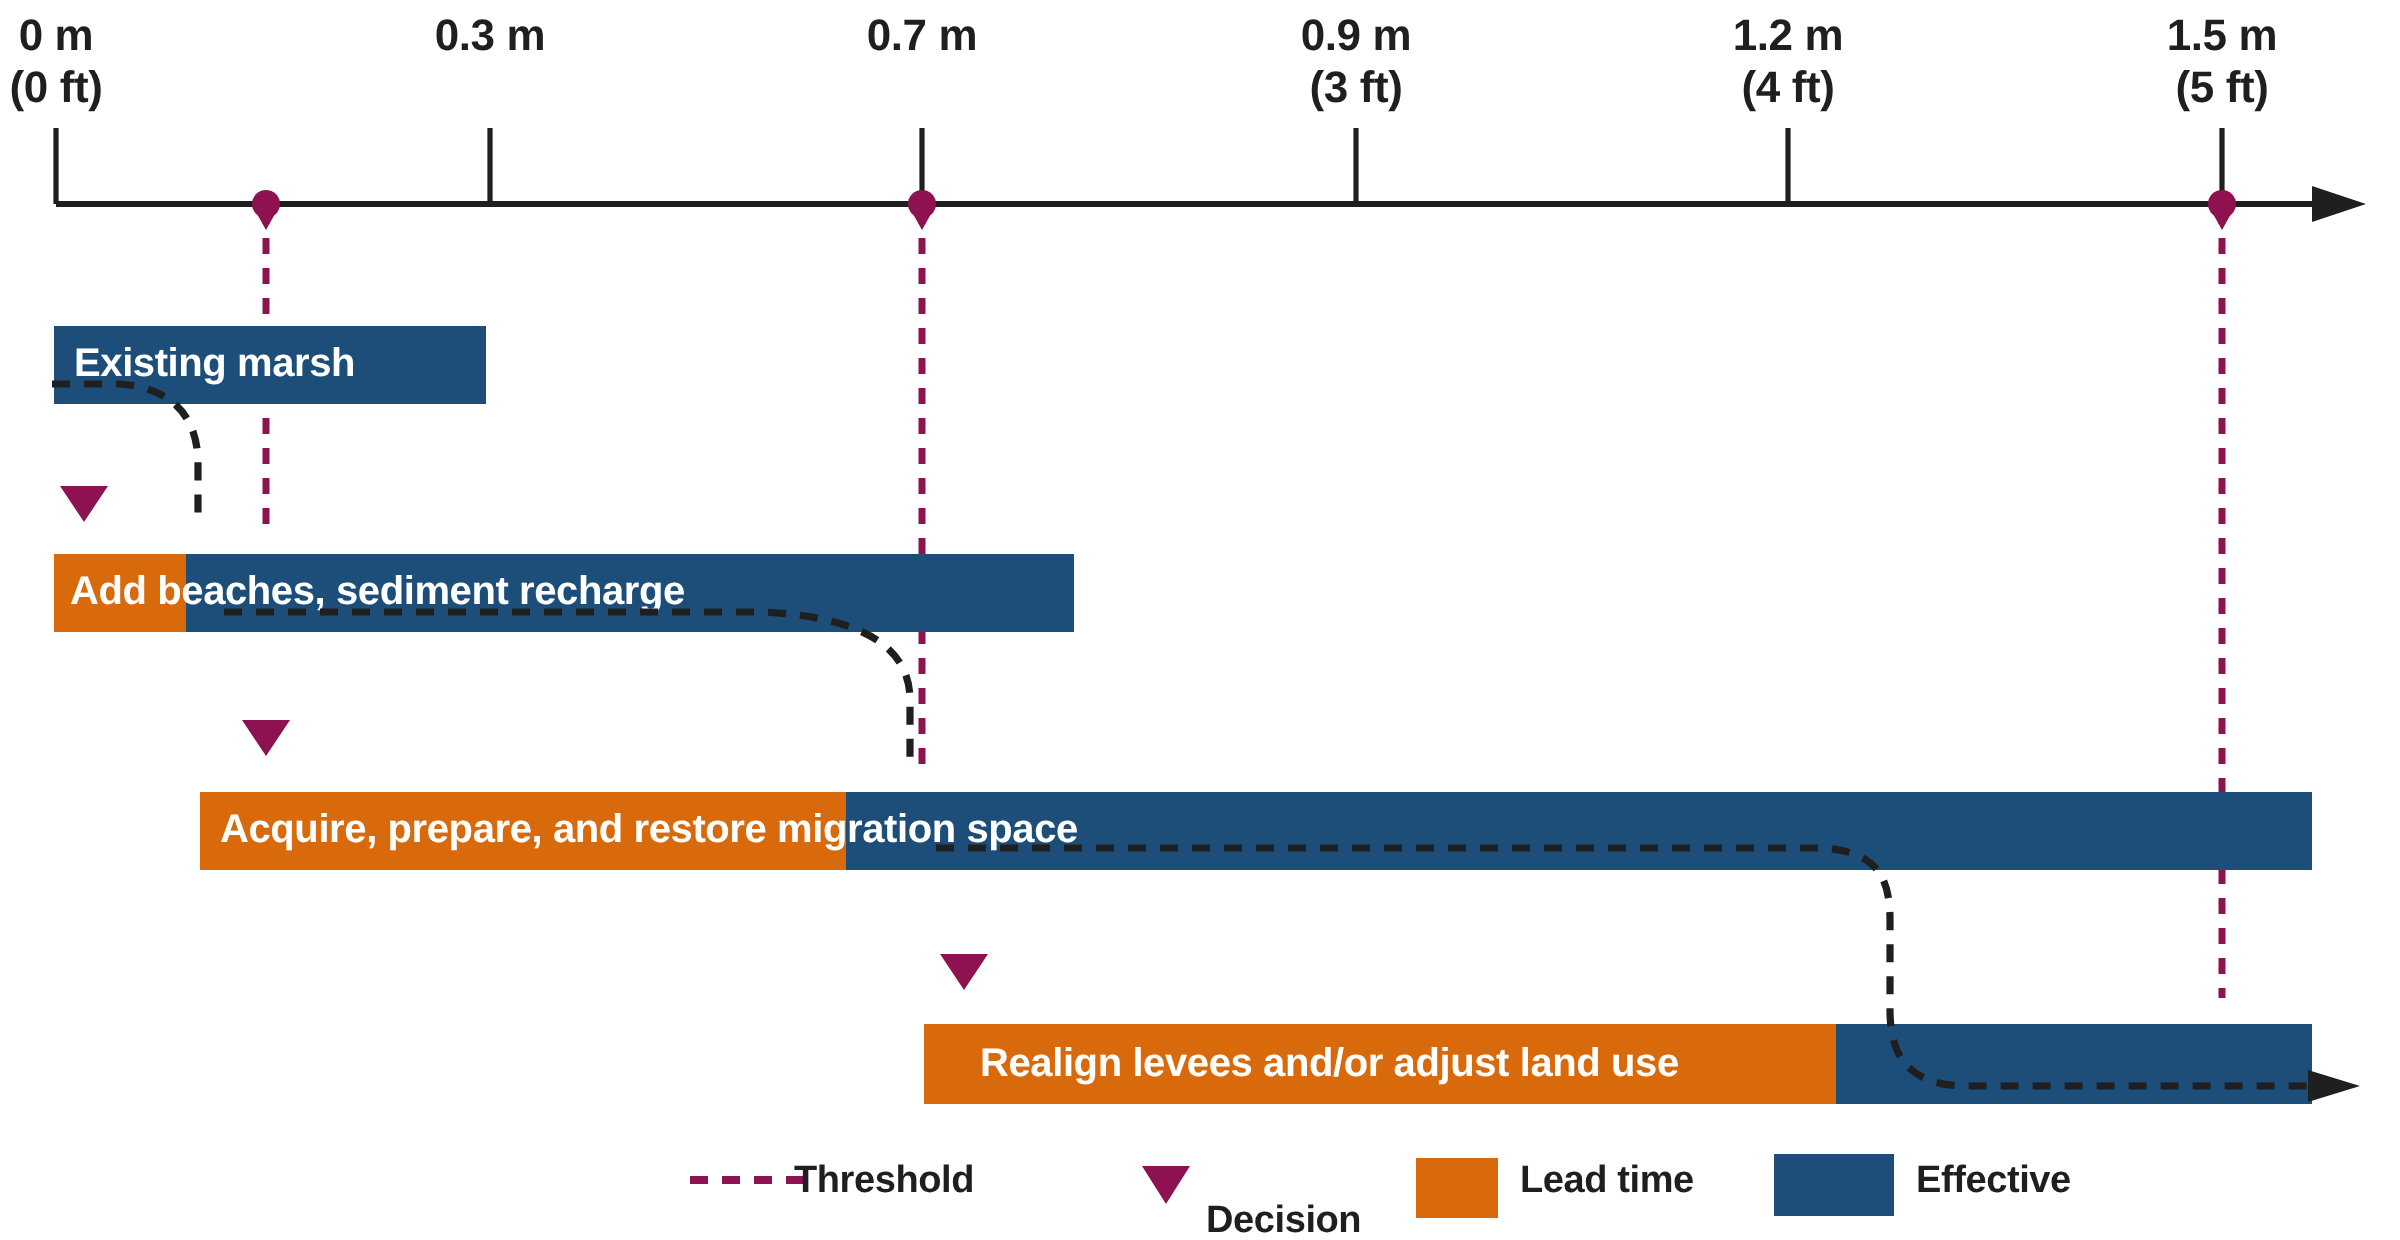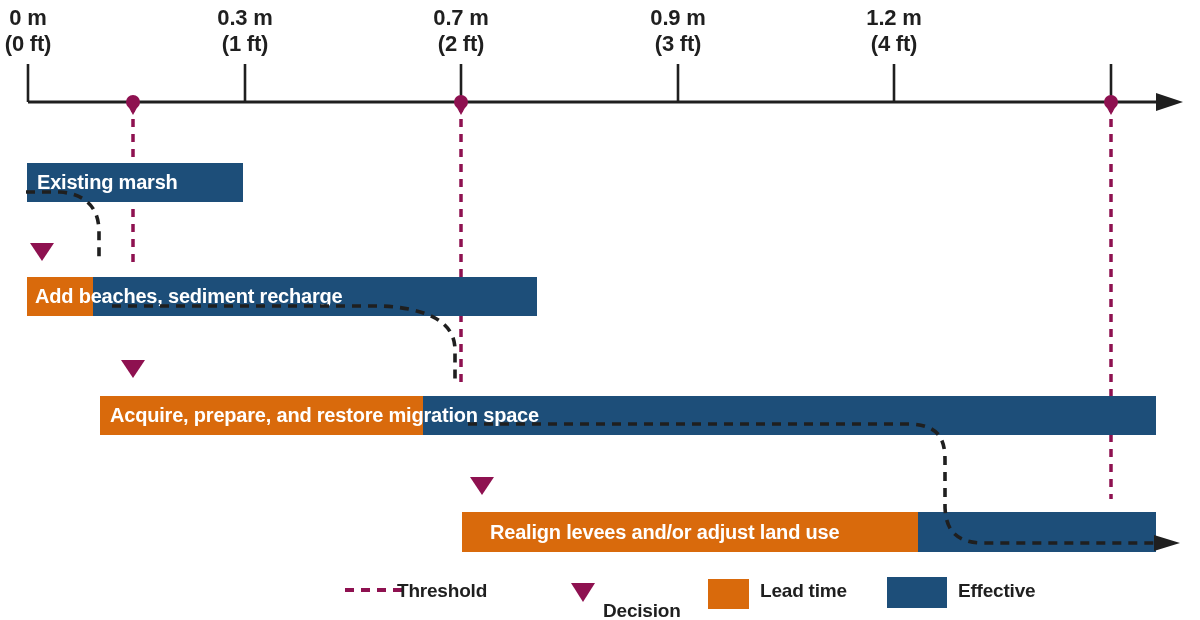--- a/index.html
+++ b/index.html
@@ -133,33 +133,35 @@
     <polygon class="maroon-fill" points="470,477 494,477 482,495"></polygon>
   </svg>
 
   <div class="labels">
     <div class="tick-label" style="left:-32px">
       <div>0 m</div>
       <div>(0 ft)</div>
     </div>
     <div class="tick-label" style="left:185px">
       <div>0.3 m</div>
-      <div>(1 ft)</div>
     </div>
     <div class="tick-label" style="left:401px">
       <div>0.7 m</div>
-      <div>(2 ft)</div>
     </div>
     <div class="tick-label" style="left:618px">
       <div>0.9 m</div>
       <div>(3 ft)</div>
     </div>
     <div class="tick-label" style="left:834px">
       <div>1.2 m</div>
       <div>(4 ft)</div>
+    </div>
+    <div class="tick-label" style="left:1051px">
+      <div>1.5 m</div>
+      <div>(5 ft)</div>
     </div>
   </div>
 
   <div class="legend">
     <div class="legend-dash"></div>
     <div class="legend-text" style="left:397px;top:580px;">Threshold</div>
 
     <div class="legend-triangle"></div>
     <div class="legend-text" style="left:603px;top:600px;">Decision</div>
 

